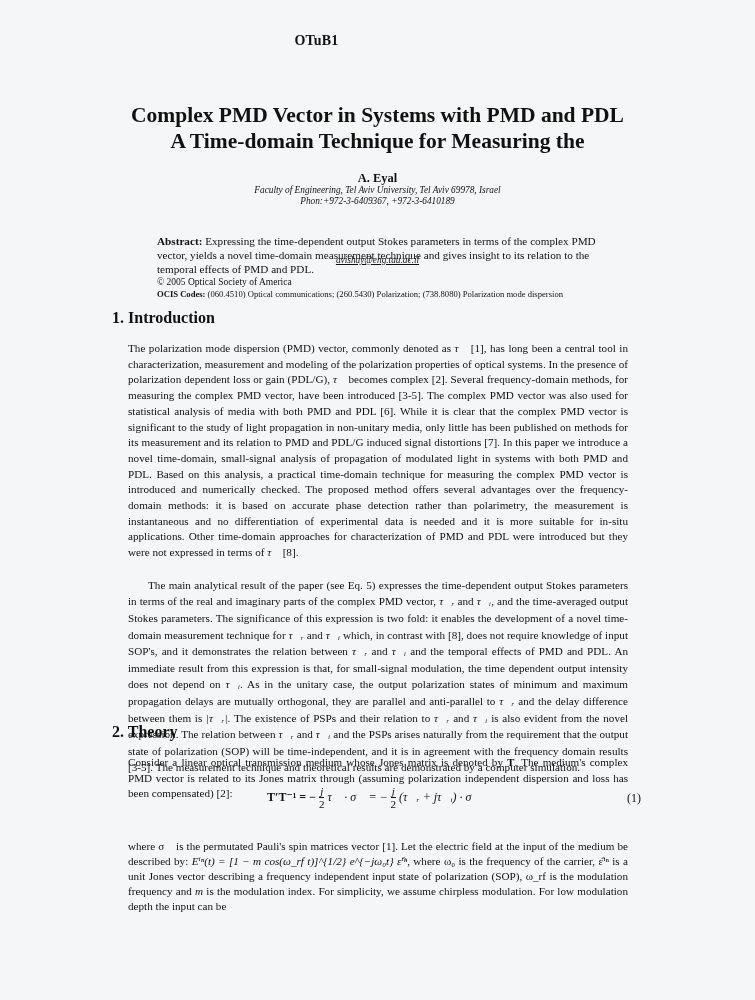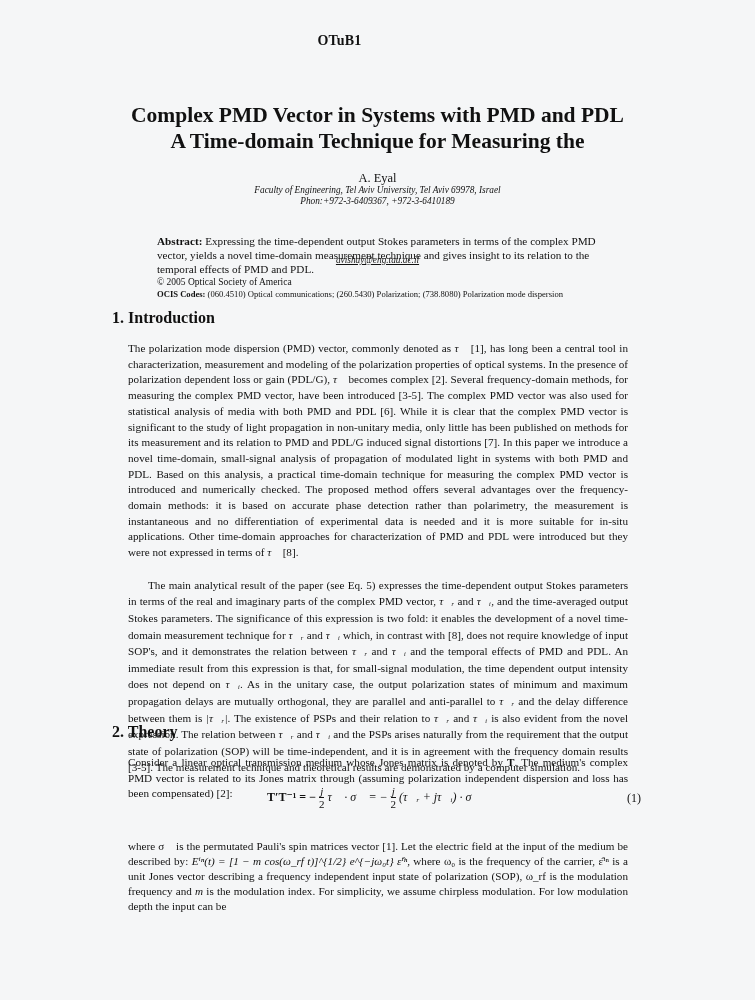--- a/index.html
+++ b/index.html
@@ -6,30 +6,30 @@
     body {
       width: 755px; height: 1000px; overflow: hidden;
       background: #f5f6f7;
       font-family: "Liberation Serif", "DejaVu Serif", serif;
       color: #111;
       position: relative;
     }
     .page { position: absolute; left: 0; top: 0; width: 755px; height: 1000px; }
     .code {
       position: absolute; top: 33px; left: 0; width: 633px; text-align: center;
-      font-weight: bold; font-size: 14px; letter-spacing: 0.2px; padding-left: 23px;
+      font-weight: bold; font-size: 14px; letter-spacing: 0.2px;
     }
     .title {
       position: absolute; top: 102px; left: 0; width: 755px; text-align: center;
       font-weight: bold; font-size: 21.5px; line-height: 26px;
     }
     .author-block {
       position: absolute; top: 171px; left: 0; width: 755px; text-align: center;
     }
-    .author { font-weight: normal; font-size: 12.5px; line-height: 14px; }
+    .author { font-weight: bold; font-size: 12.5px; line-height: 14px; }
     .affil, .phone, .email {
       font-style: italic; font-size: 9.3px; line-height: 11px;
     }
     .email { text-decoration: underline; margin-top: 48px; }
     .abstract {
       position: absolute; top: 234px; left: 157px; width: 470px;
       font-size: 11.2px; line-height: 14px;
     }
     .abstract .lbl { font-weight: bold; }
     .copyright { font-size: 9.5px; line-height: 12px; margin-top: 0px; }

